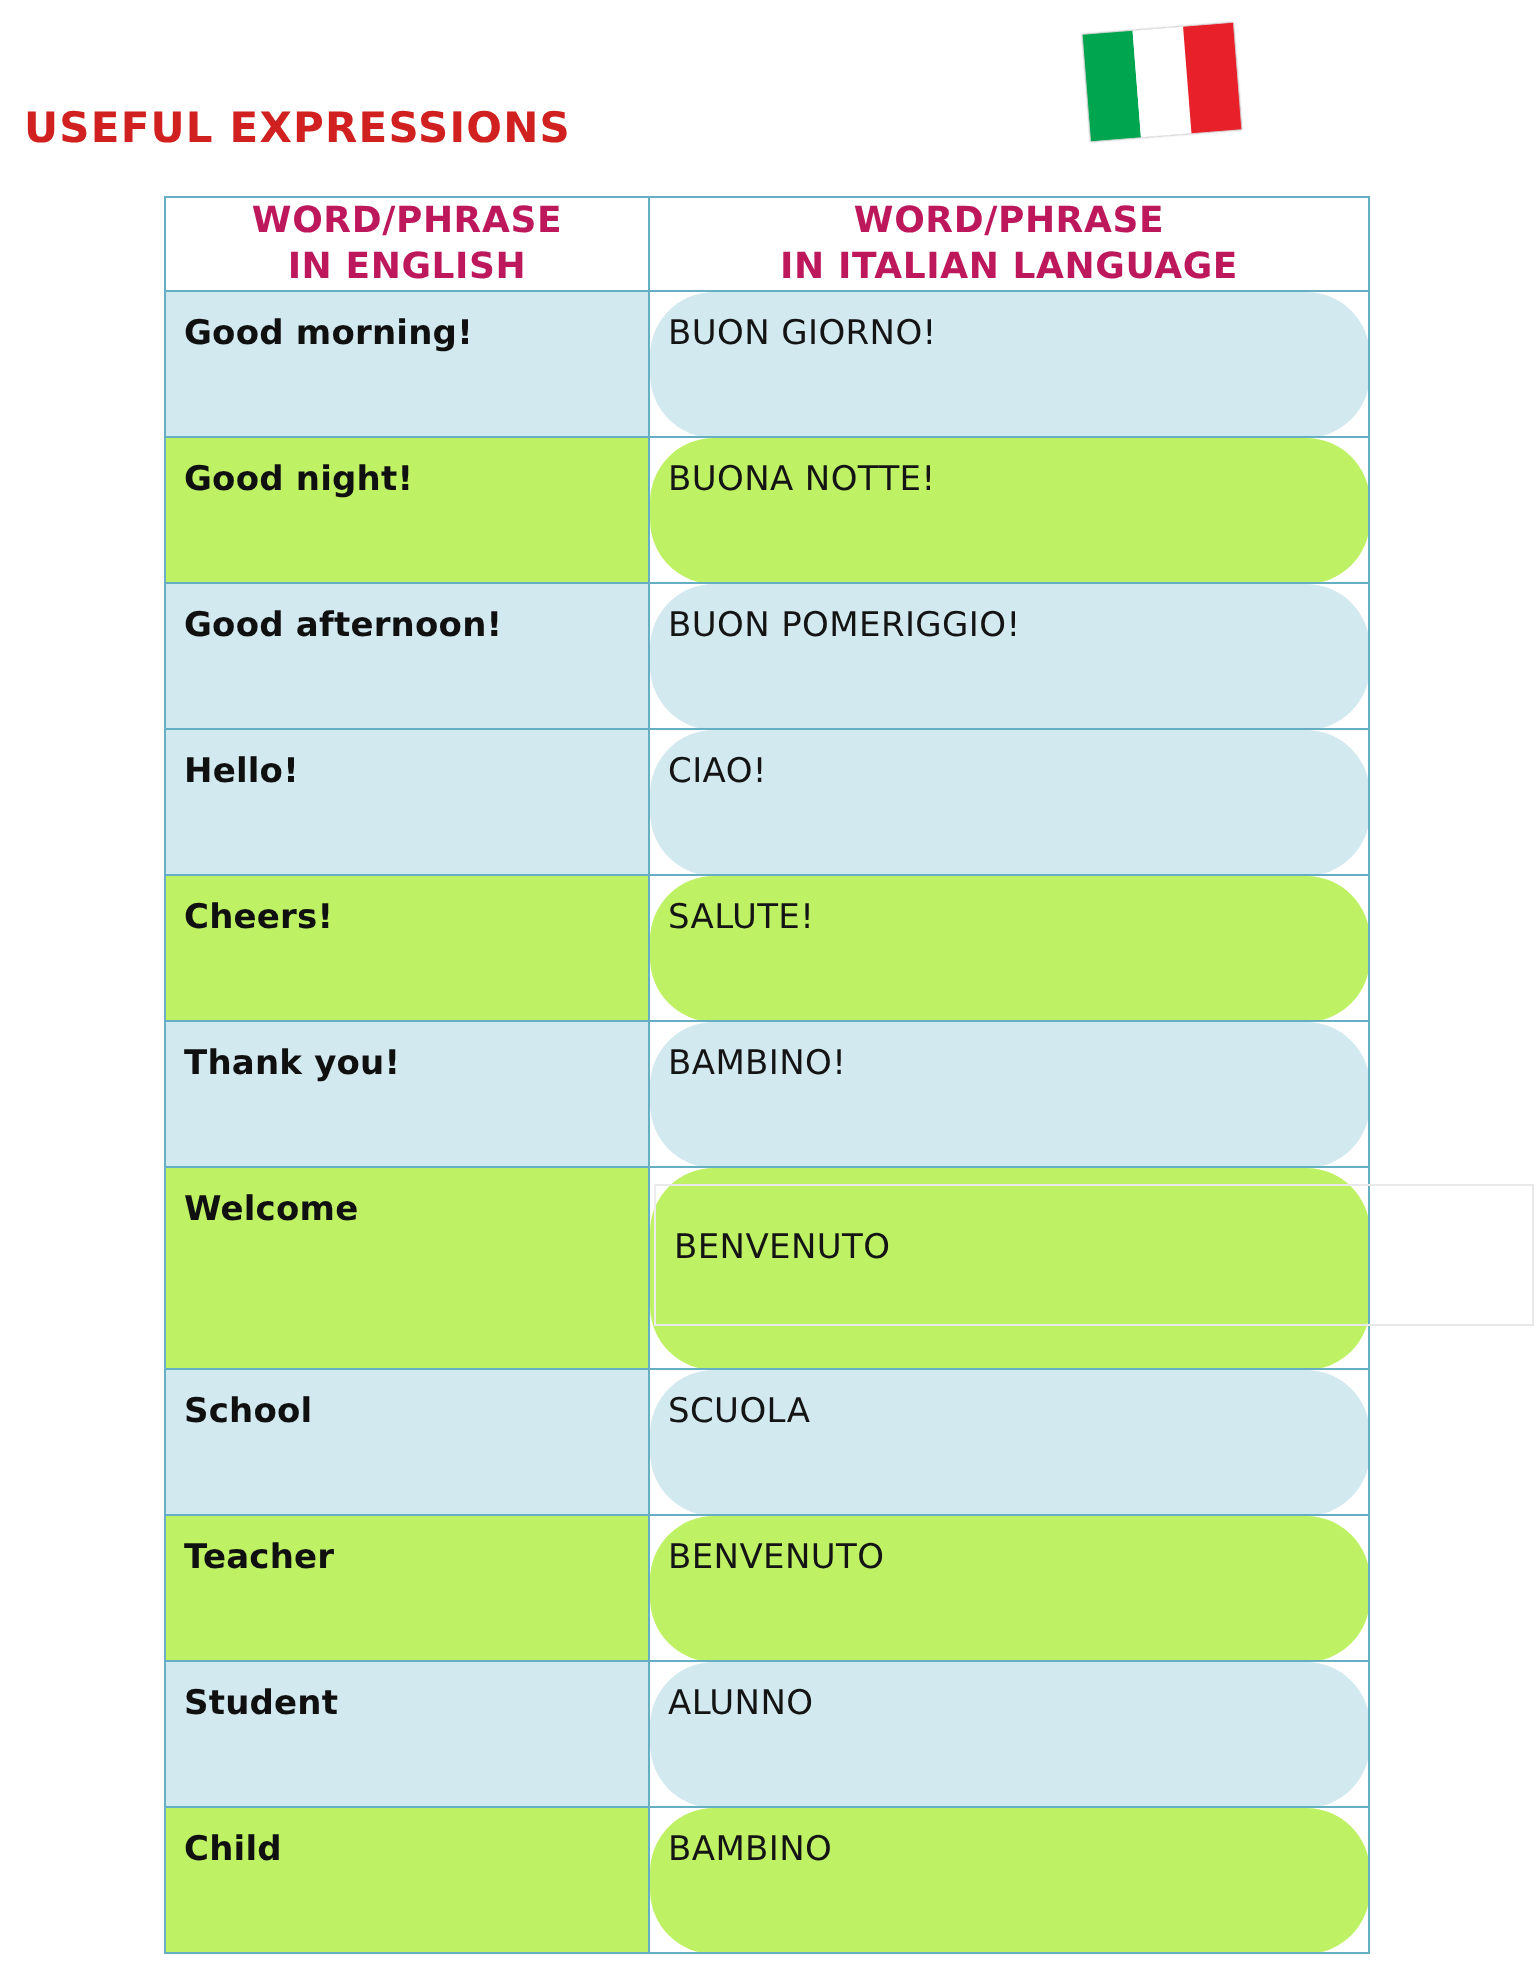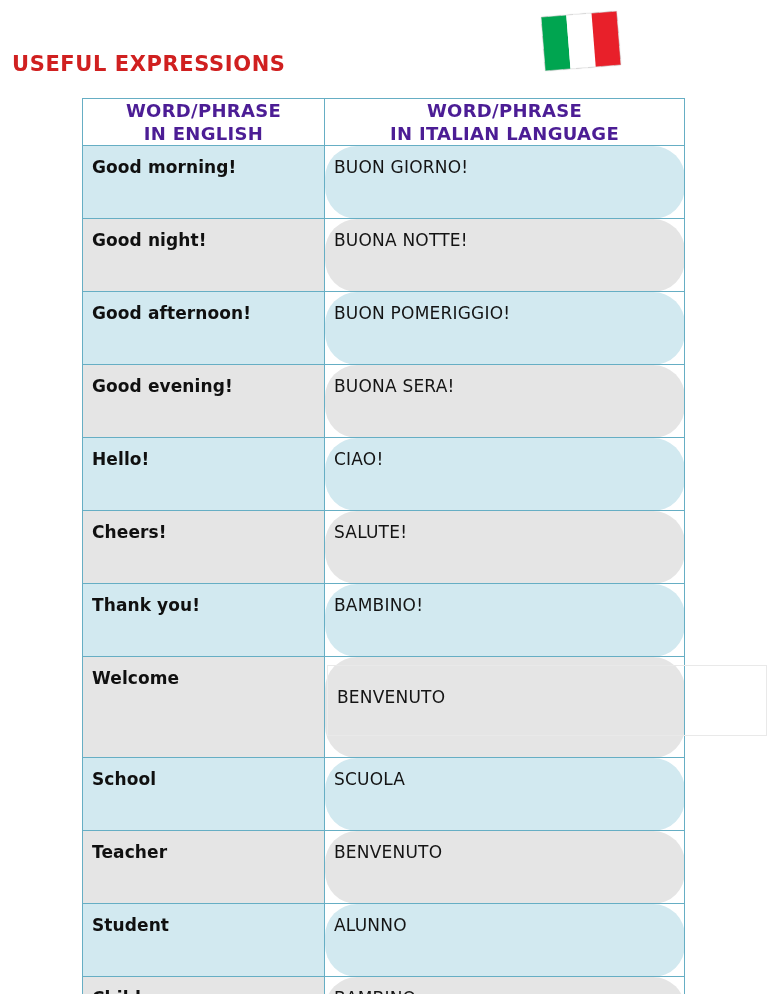--- a/index.html
+++ b/index.html
@@ -70,29 +70,29 @@
   col.col-en { width: 242px; }
   col.col-it { width: 360px; }
 
   
   .hdr-cell {
     background: #ffffff;
     text-align: center;
     padding: 9px 6px 10px 6px;
     font-size: 18px;
     font-weight: 700;
-    color: #4c1d95;
+    color: #be185d;
     line-height: 1.28;
     letter-spacing: 0.3px;
   }
   .hdr-cell .l2 { display: block; }
 
   
   tr.tint td { background: #d2e9f0; margin-top: 15px; }
-  tr.plain td { background: #e5e5e5; }
+  tr.plain td { background: #bef264; }
 
   td.en {
     font-size: 17px;
     font-weight: 700;
     color: #101010;
     padding: 9px 6px 6px 9px;
     line-height: 1.45;
     letter-spacing: 0.1px;
   }
   td.it {
@@ -173,24 +173,20 @@
       <td class="it">BUON GIORNO!</td>
     </tr>
     <tr class="plain r-normal">
       <td class="en">Good night!</td>
       <td class="it">BUONA NOTTE!</td>
     </tr>
     <tr class="tint r-normal">
       <td class="en">Good afternoon!</td>
       <td class="it">BUON POMERIGGIO!</td>
     </tr>
-    <tr class="plain r-normal">
-      <td class="en">Good evening!</td>
-      <td class="it">BUONA SERA!</td>
-    </tr>
     <tr class="tint r-normal">
       <td class="en">Hello!</td>
       <td class="it">CIAO!</td>
     </tr>
     <tr class="plain r-normal">
       <td class="en">Cheers!</td>
       <td class="it">SALUTE!</td>
     </tr>
     <tr class="tint r-normal">
       <td class="en">Thank you!</td>

